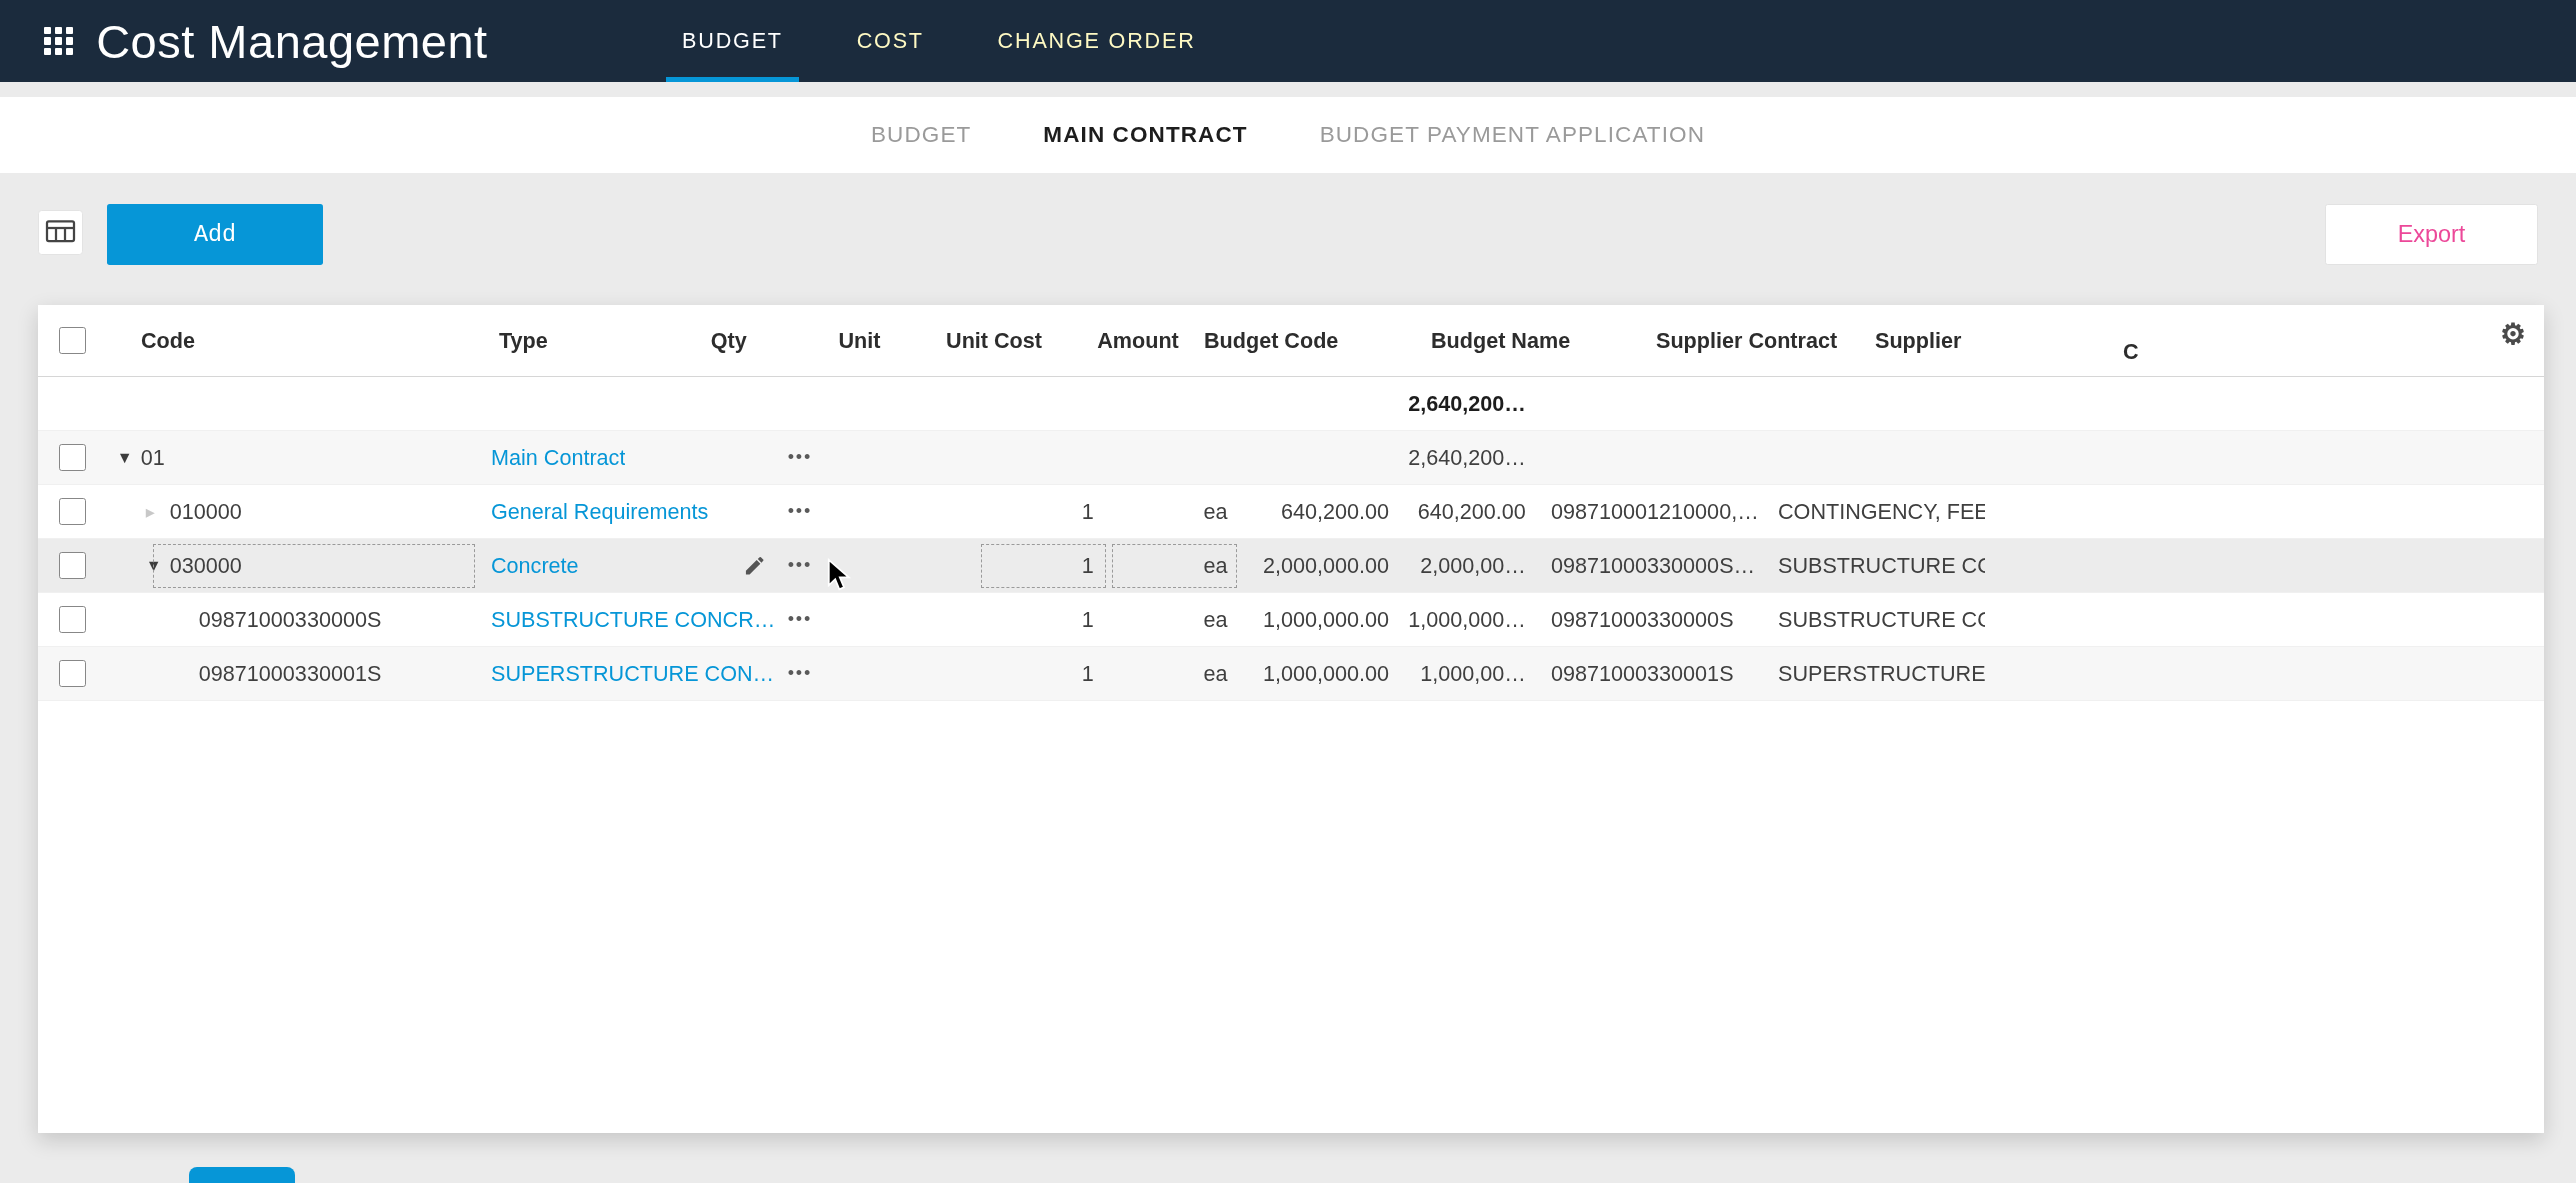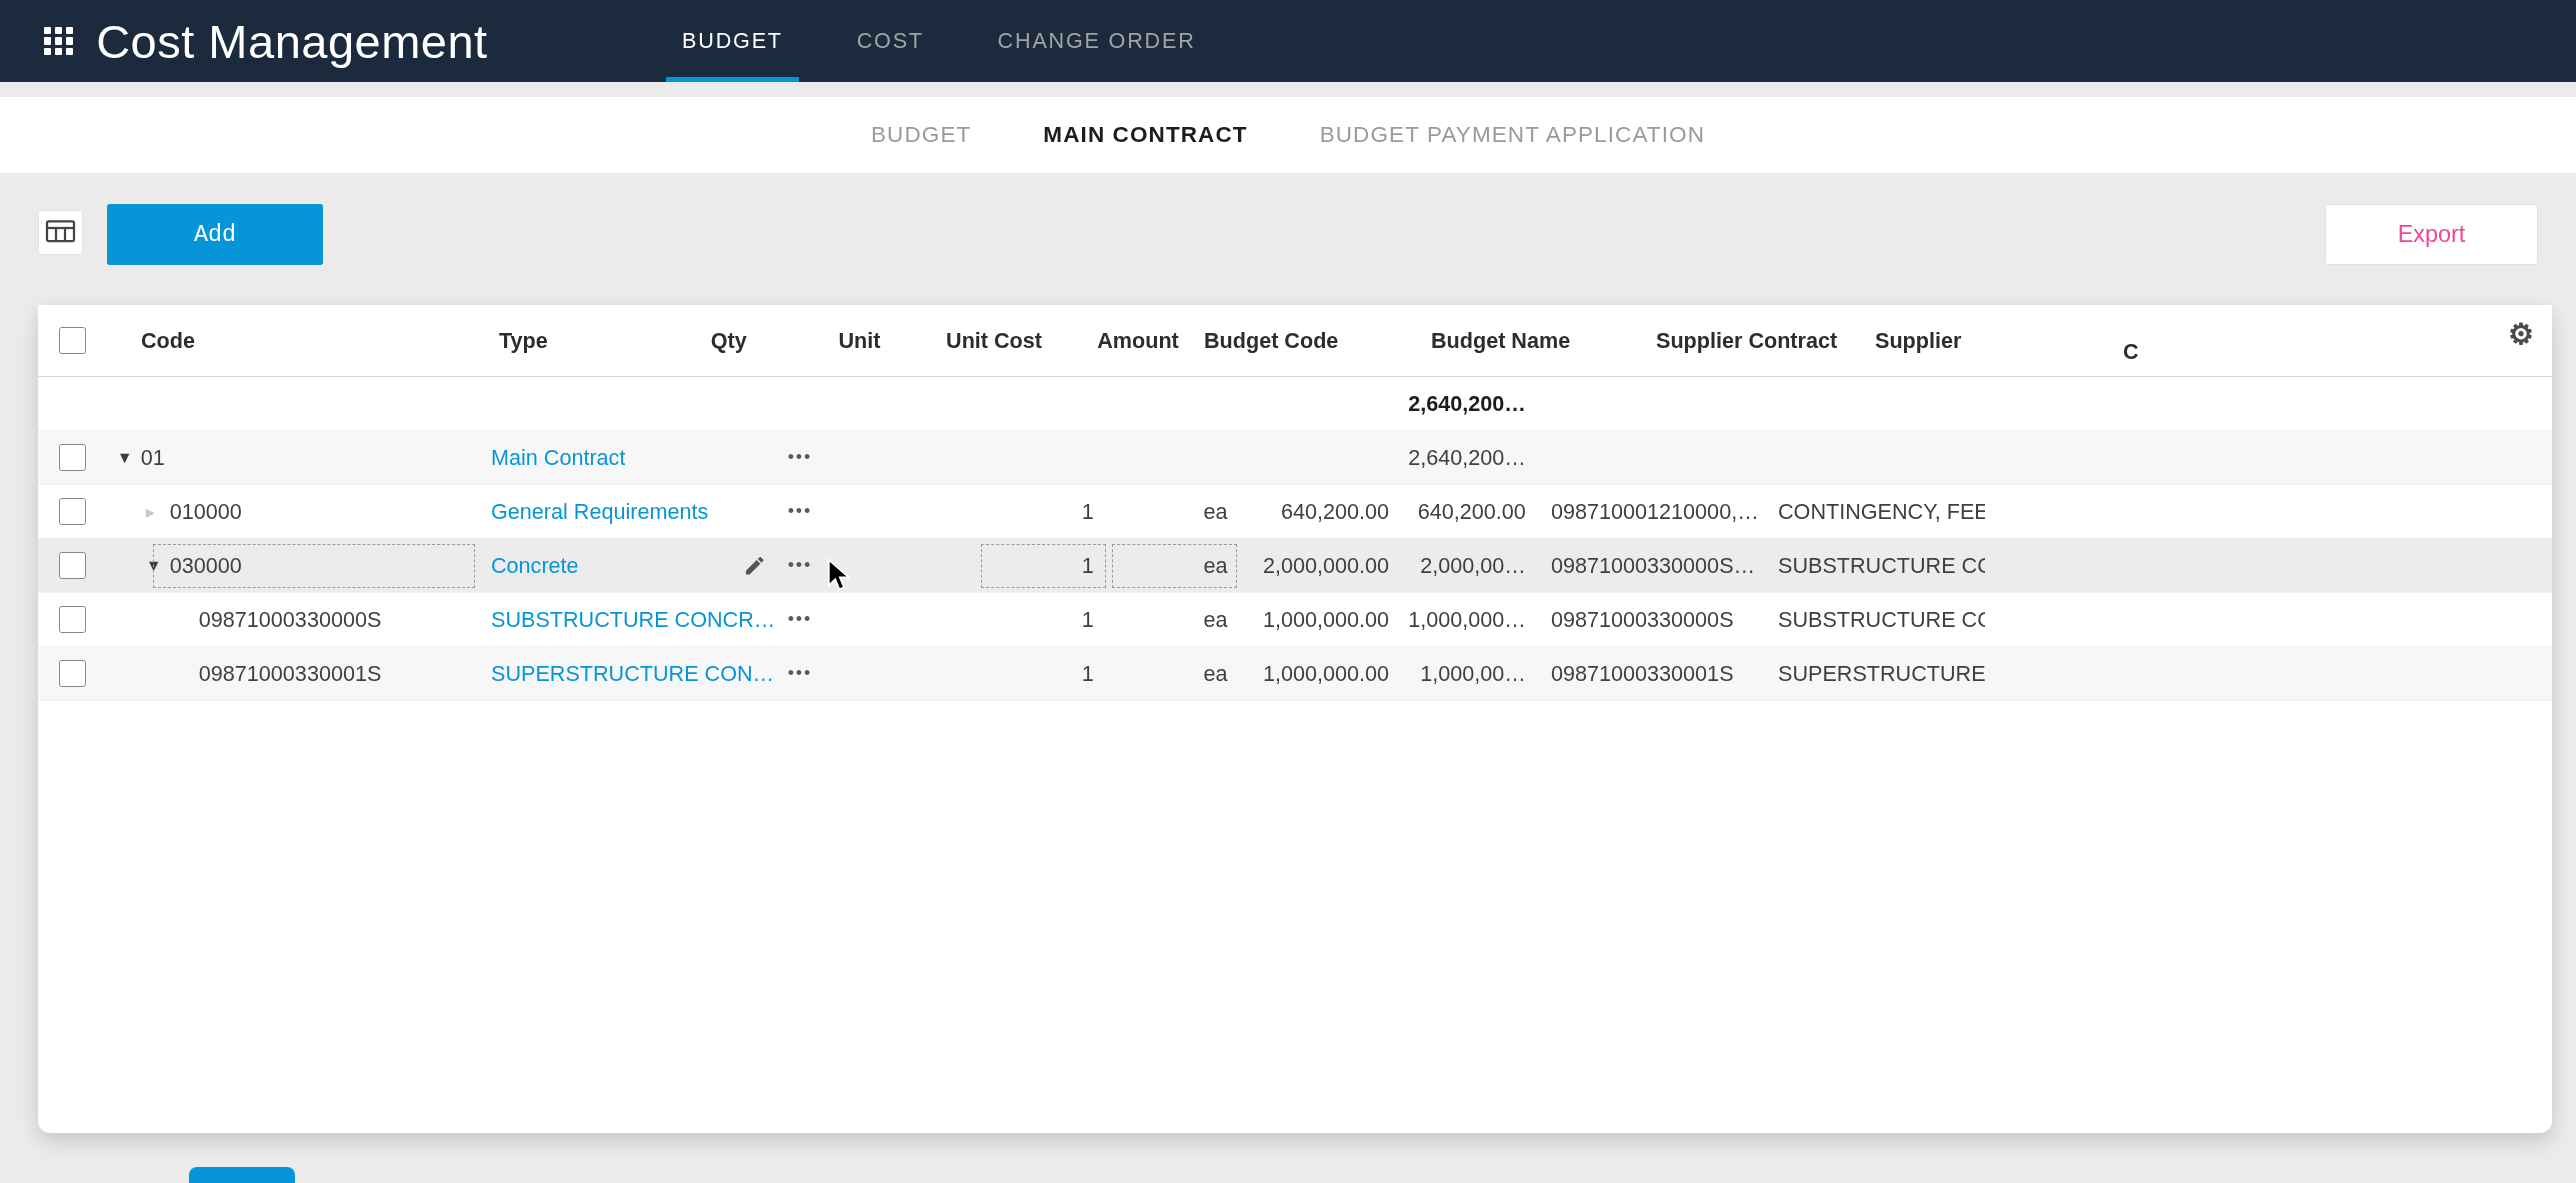--- a/index.html
+++ b/index.html
@@ -24,21 +24,21 @@
   }
   .app-grid-icon span { width: 7.2px; height: 7.2px; background: #ffffff; border-radius: 0.9px; }
   .app-title {
     margin-left: 23.4px; color: #ffffff; font-size: 47px; font-weight: 400;
     letter-spacing: 0.5px; white-space: nowrap;
   }
   .top-tabs { display: flex; margin-left: 171px; height: 100%; gap: 27px; }
   .top-tab {
     position: relative; display: flex; align-items: center;
     padding: 0 23.4px; font-size: 21.6px; letter-spacing: 1.8px;
-    color: #a3a3a3; cursor: pointer; white-space: nowrap;
+    color: #fef9c3; cursor: pointer; white-space: nowrap;
   }
   .top-tab.active { color: #ffffff; }
   .top-tab.active::after {
     content: ""; position: absolute; left: 7.2px; right: 7.2px; bottom: 0;
     height: 5.4px; background: #0696d7;
   }
 
   
   .subnav {
     position: absolute; left: 0; top: 97px; width: 100%; height: 76px;
@@ -66,24 +66,23 @@
   }
   .export-btn {
     position: absolute; right: 38px; top: 31px; width: 213px; height: 61px;
     background: #ffffff; color: #ec4899; font-size: 23.4px;
     border: 0.9px solid #e2e2e2; border-radius: 2.7px; cursor: pointer;
     font-family: "Liberation Sans", sans-serif;
   }
 
   
   .table-card {
-    position: absolute; left: 38px; right: 24px; top: 132px; height: 828px;
+    position: absolute; left: 38px; right: 32px; top: 132px; height: 828px;
     background: #ffffff;
     box-shadow: 0 7.2px 20px rgba(0,0,0,0.16);
-    border-radius: 12px;
   }
 
   .header-row { display: flex; height: 72px; border-bottom: 0.9px solid #d6d6d6; background: #ffffff; }
   .header-row .cell { font-weight: 700; color: #2d2d2d; }
 
   .row { display: flex; height: 54px; border-bottom: 0.9px solid #f0f0f0; background: #ffffff; }
   .row.alt { background: #f7f7f7; }
   .row.selected { background: #ececec; }
   .summary-row { display: flex; height: 54px; background: #ffffff; border-bottom: 0.9px solid #f0f0f0; }
 

